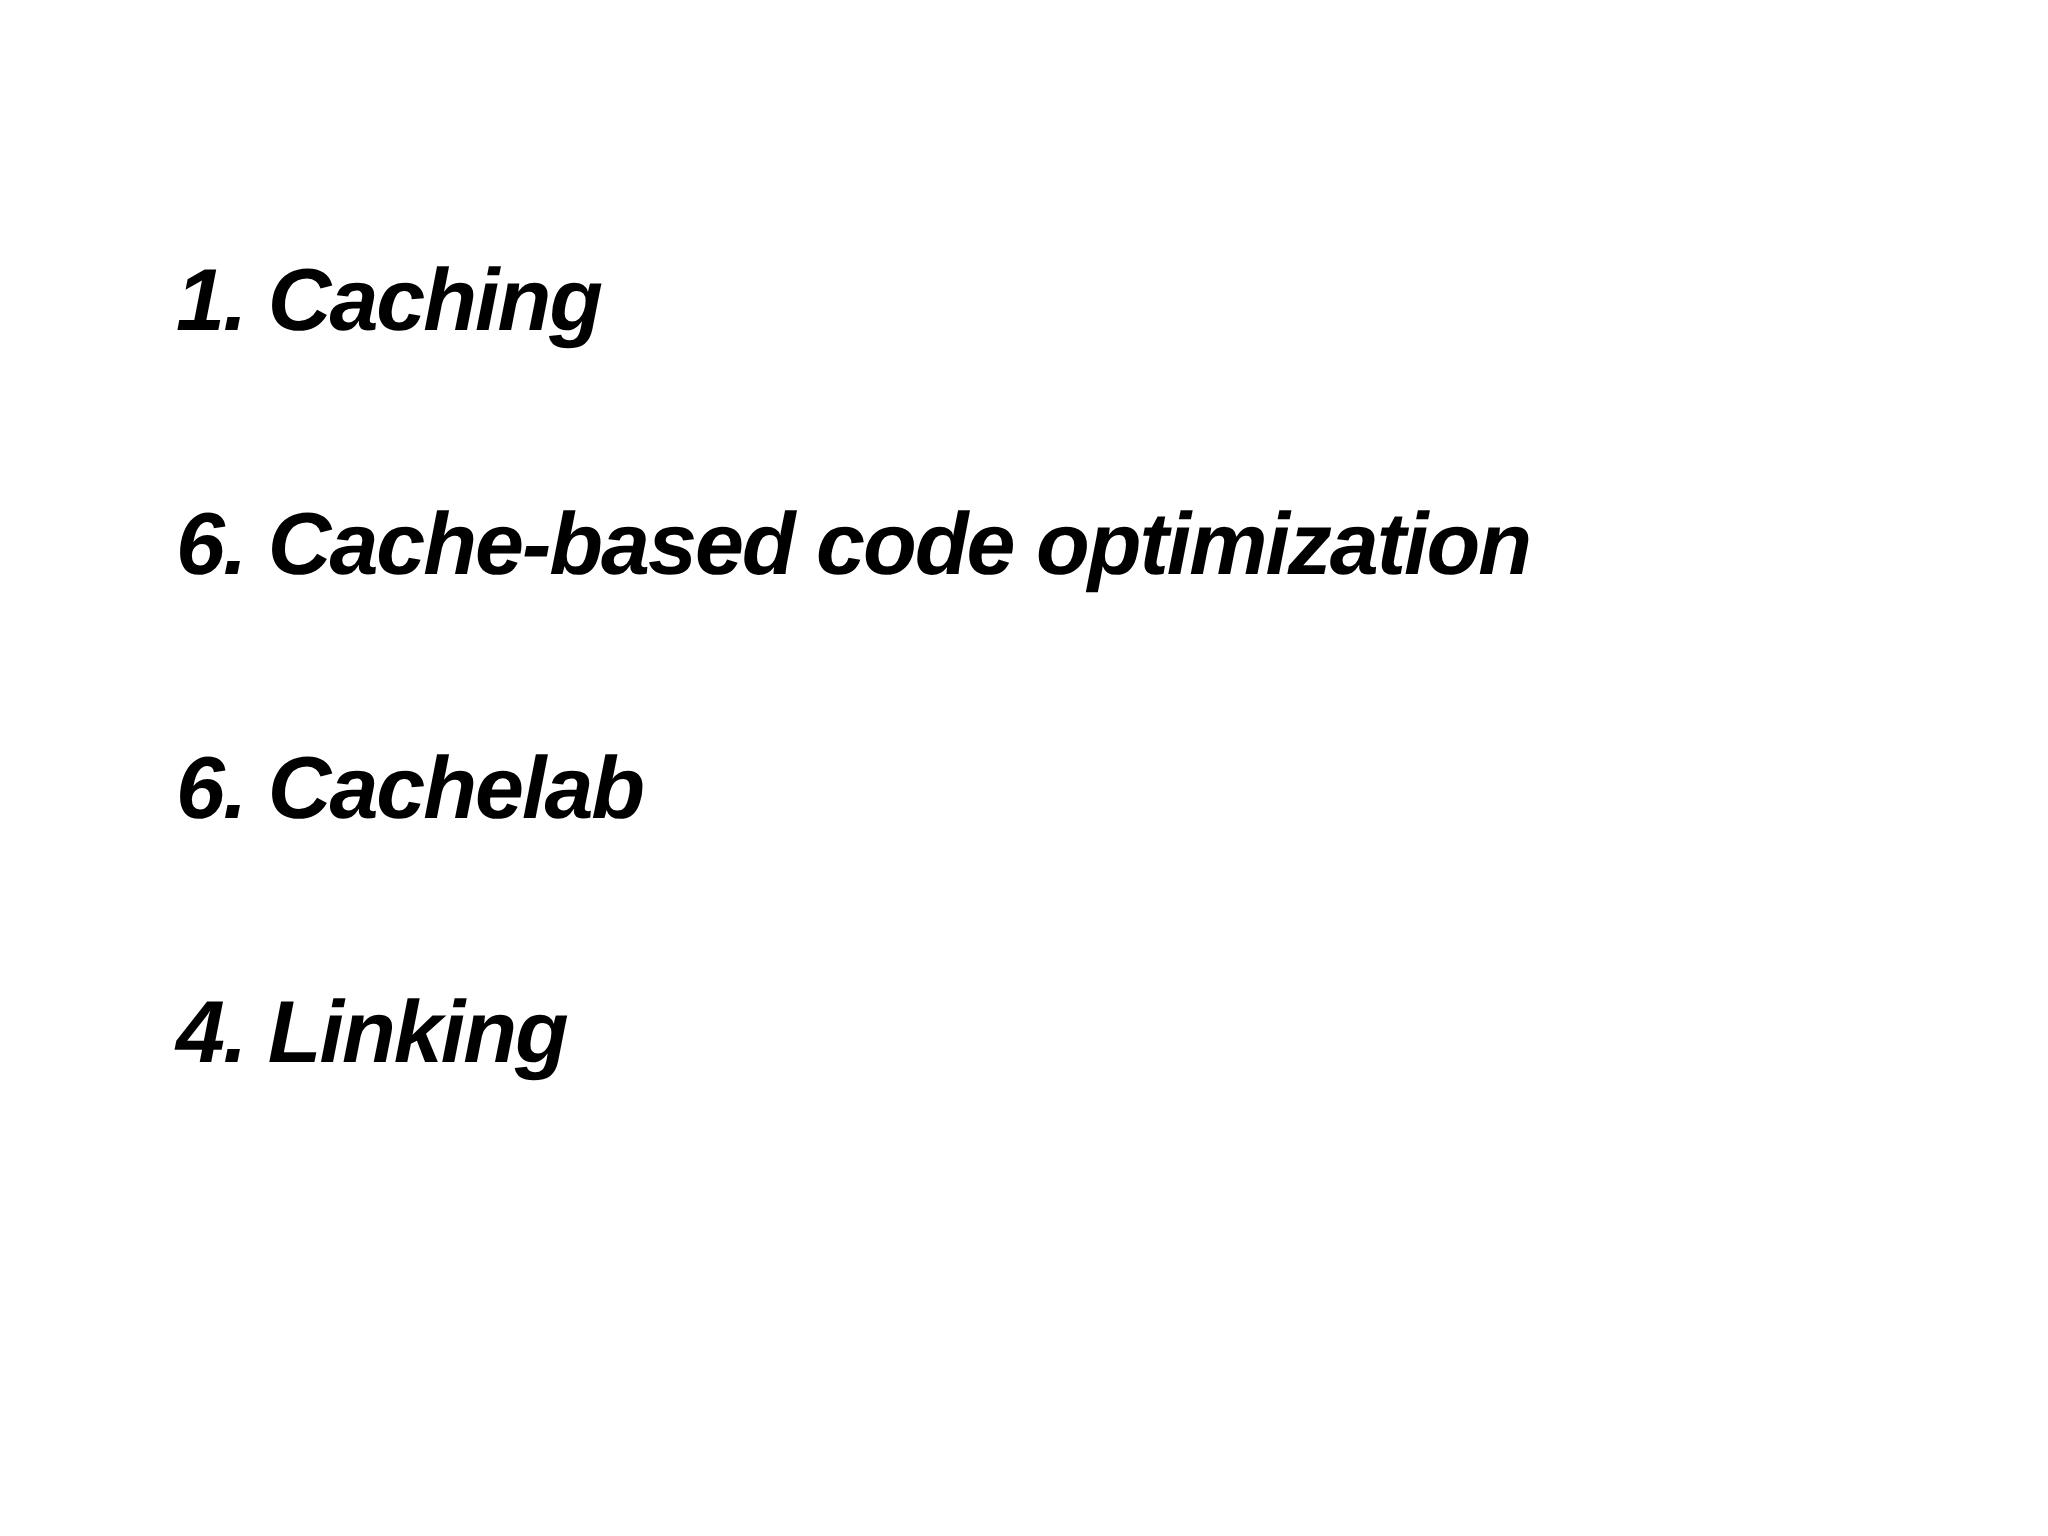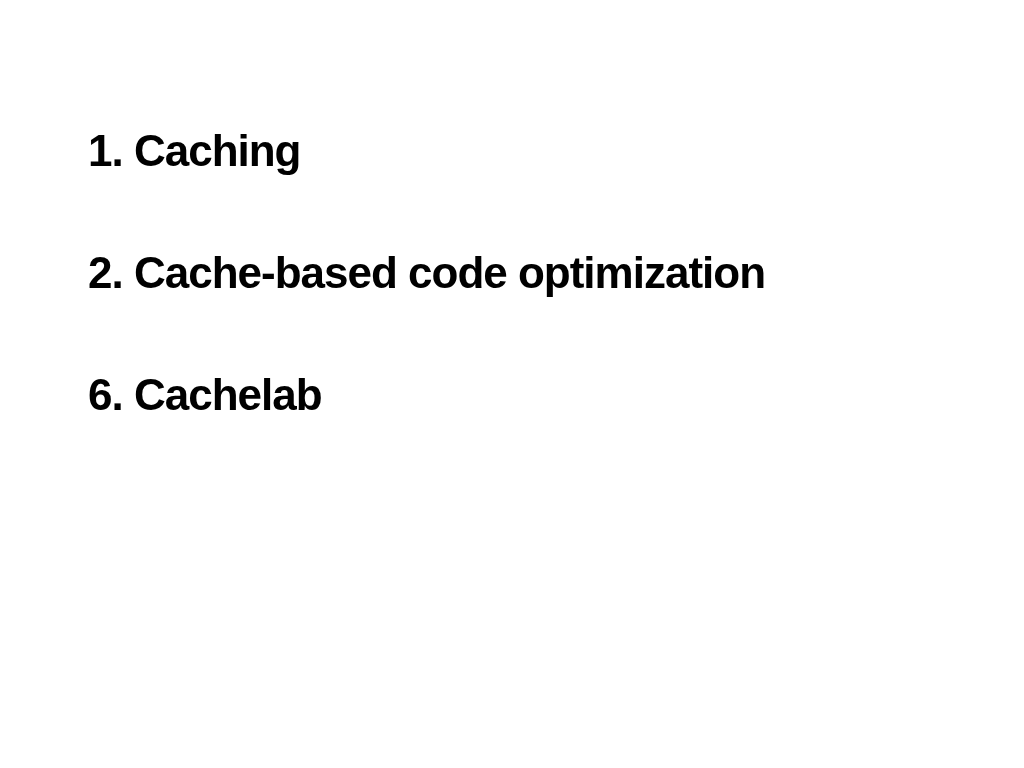--- a/index.html
+++ b/index.html
@@ -11,20 +11,21 @@
     height: 768px;
     background: #ffffff;
     overflow: hidden;
     font-family: "Liberation Sans", sans-serif;
   }
   .slide {
     position: relative;
     width: 937px;
     height: 768px;
     background: #ffffff;
+    font-style: italic;
   }
   .agenda-list {
     position: absolute;
     left: 88px;
     top: 90px;
     right: 40px;
     font-weight: 700;
     font-size: 44px;
     line-height: 122px;
     color: #000000;
@@ -34,16 +35,17 @@
   .agenda-item {
     display: block;
   }
 </style>
 </head>
 <body>
 
 <div class="slide">
   <div class="agenda-list">
     <span class="agenda-item">1. Caching</span>
-    <span class="agenda-item">2. Cache-based code optimization</span>
+    <span class="agenda-item">6. Cache-based code optimization</span>
     <span class="agenda-item">6. Cachelab</span>
+    <span class="agenda-item">4. Linking</span>
   </div>
 </div>
 
 </body></html>

